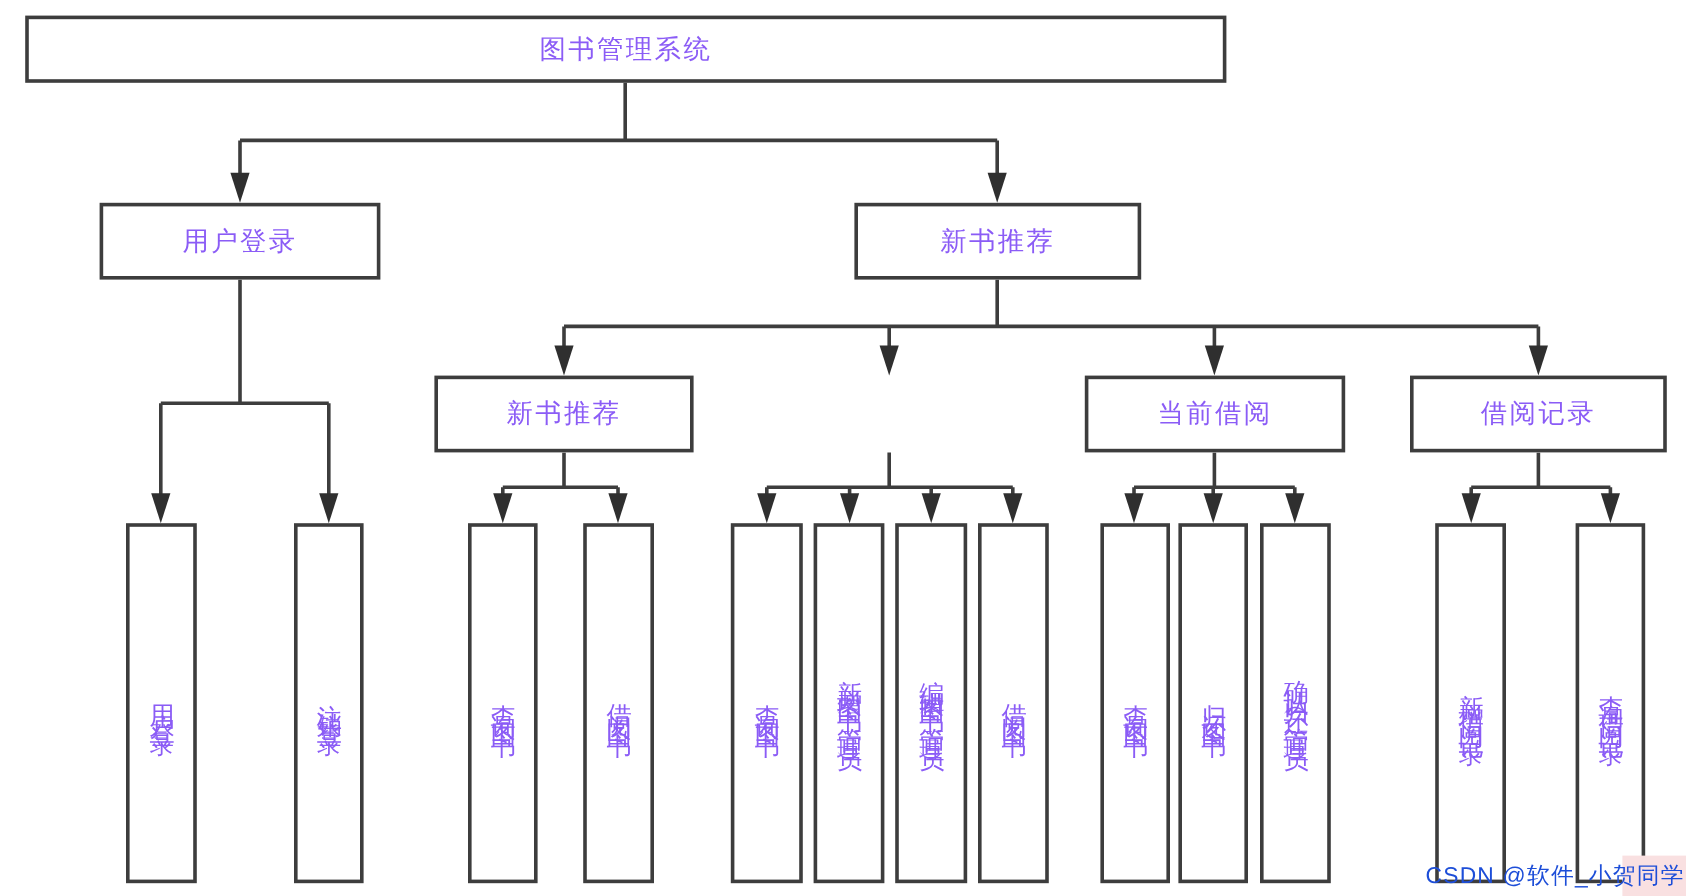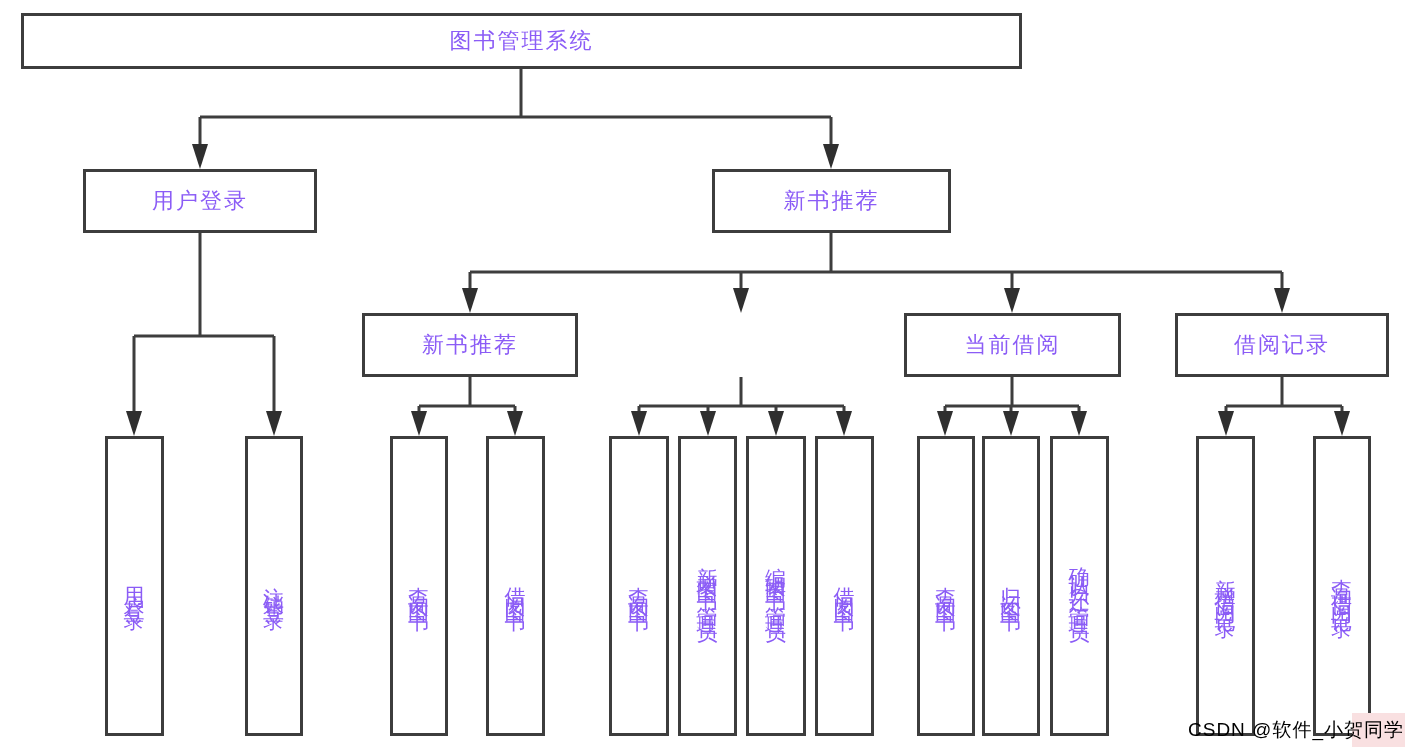--- a/index.html
+++ b/index.html
@@ -50,21 +50,21 @@
     width: 53px;
     height: 34px;
     background: #f9e0e1;
     z-index: 3;
   }
   .watermark {
     position: absolute;
     left: 1188px;
     top: 717px;
     width: 210px;
-    color: #000000;
+    color: #1d4ed8;
     font-size: 19px;
     letter-spacing: 1px;
     z-index: 4;
     white-space: nowrap;
   }
 </style>
 </head>
 <body>
 
 <div class="stage">

